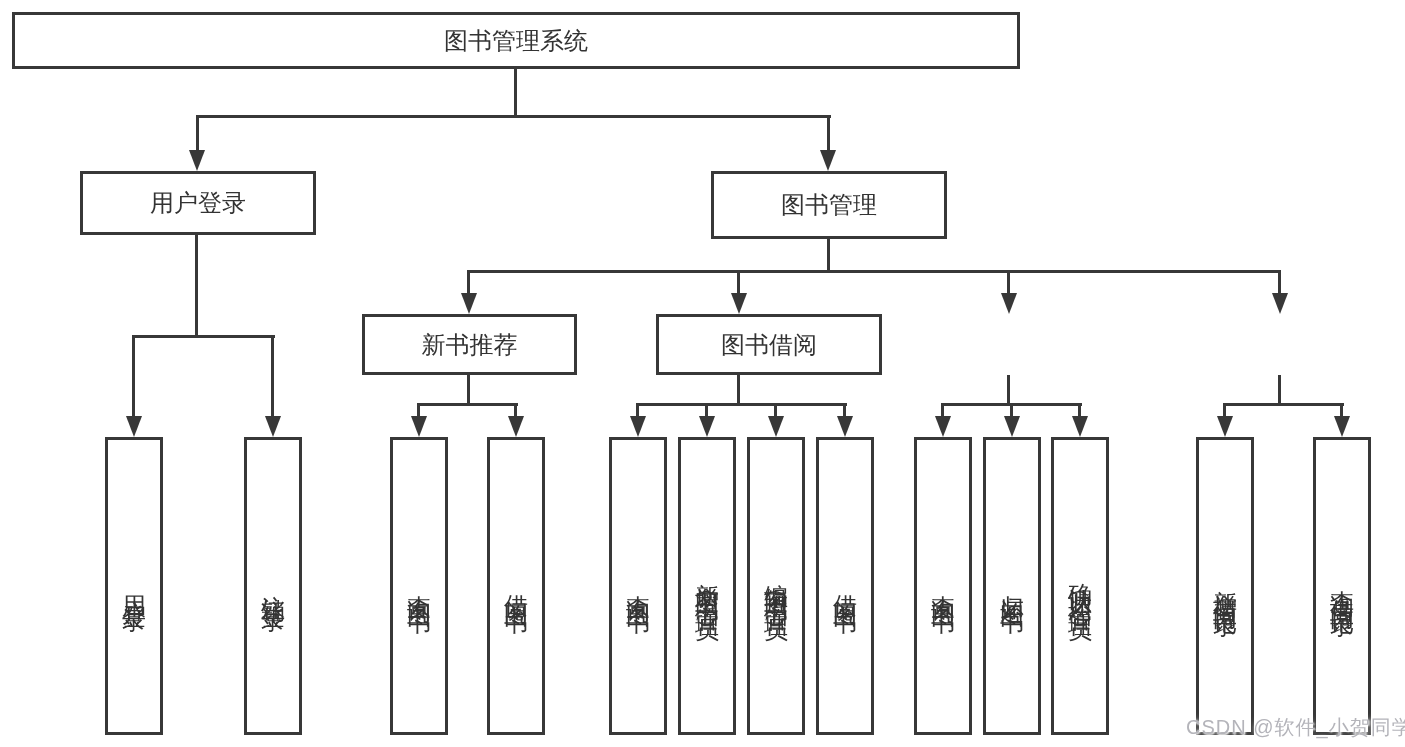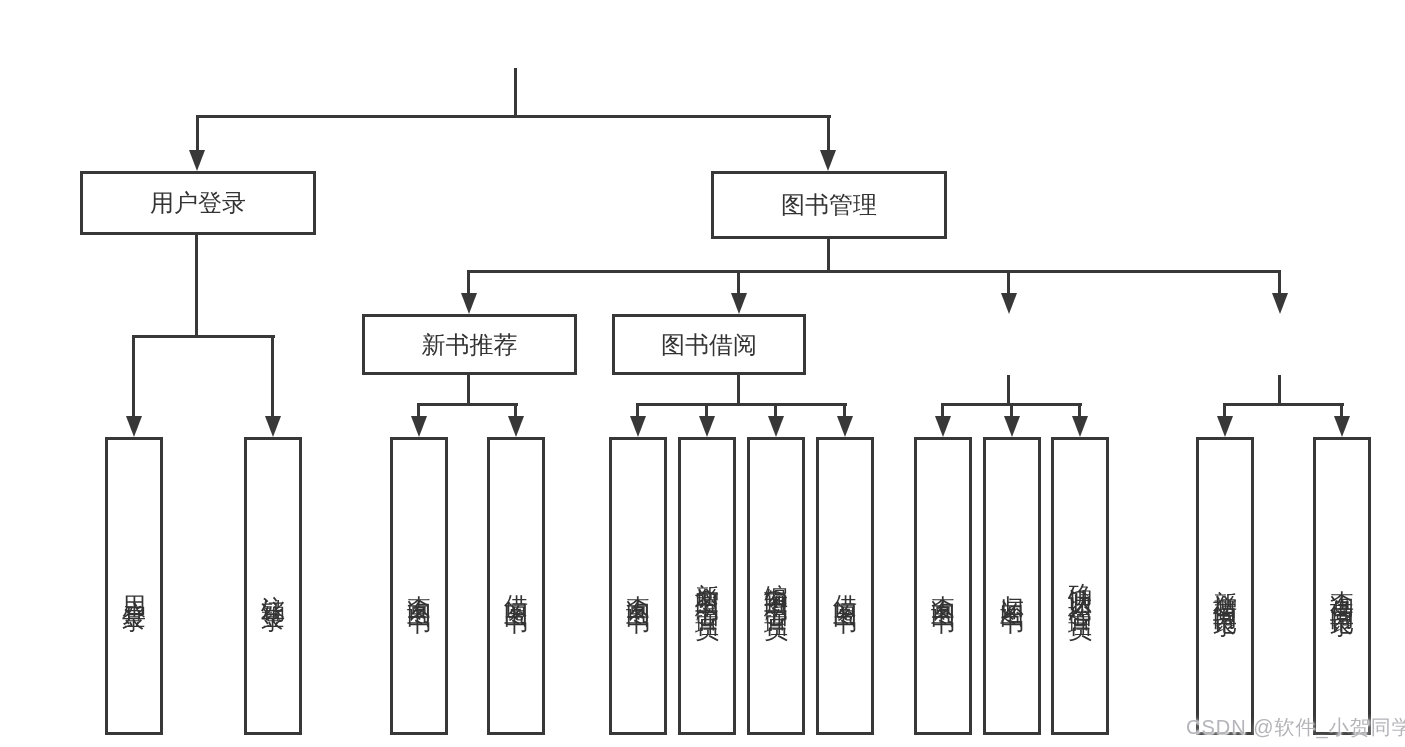--- a/index.html
+++ b/index.html
@@ -117,28 +117,29 @@
   <div class="ah" style="left:1004px;top:416px"></div>
   <div class="ah" style="left:1072px;top:416px"></div>
 
   <div class="vl" style="left:1278px;top:375px;height:30px"></div>
   <div class="hl" style="left:1223px;top:403px;width:121px"></div>
   <div class="vl" style="left:1223px;top:403px;height:16px"></div>
   <div class="vl" style="left:1340px;top:403px;height:16px"></div>
   <div class="ah" style="left:1217px;top:416px"></div>
   <div class="ah" style="left:1334px;top:416px"></div>
 
+  <div class="box" style="left:12px;top:12px;width:1008px;height:57px">图书管理系统</div>
 
   <div class="box" style="left:80px;top:171px;width:236px;height:64px">用户登录</div>
 
   <div class="box" style="left:711px;top:171px;width:236px;height:68px">图书管理</div>
 
   <div class="box" style="left:362px;top:314px;width:215px;height:61px">新书推荐</div>
 
-  <div class="box" style="left:612px;top:314px;width:194px;height:61px">图书借阅</div>
+  <div class="box" style="left:656px;top:314px;width:226px;height:61px">图书借阅</div>
 
 
 
   <div class="leaf" style="left:105px;top:437px;width:58px;height:298px">
     <span class="vtext">用户登录</span>
   </div>
   <div class="leaf" style="left:244px;top:437px;width:58px;height:298px">
     <span class="vtext">注销登录</span>
   </div>
 

